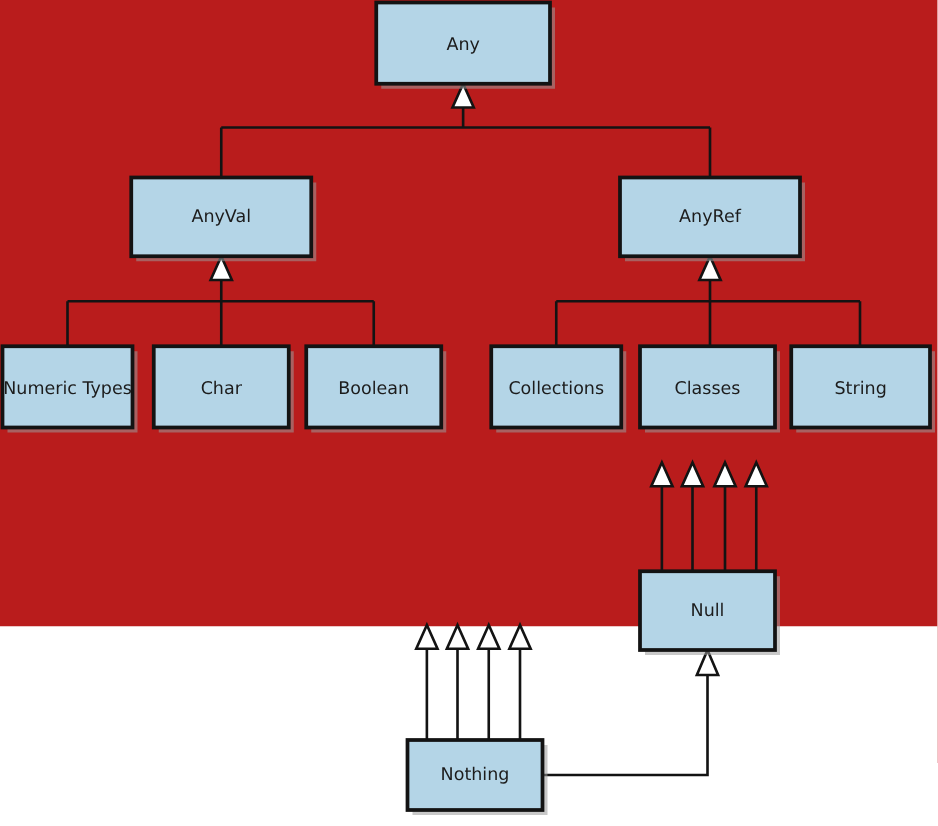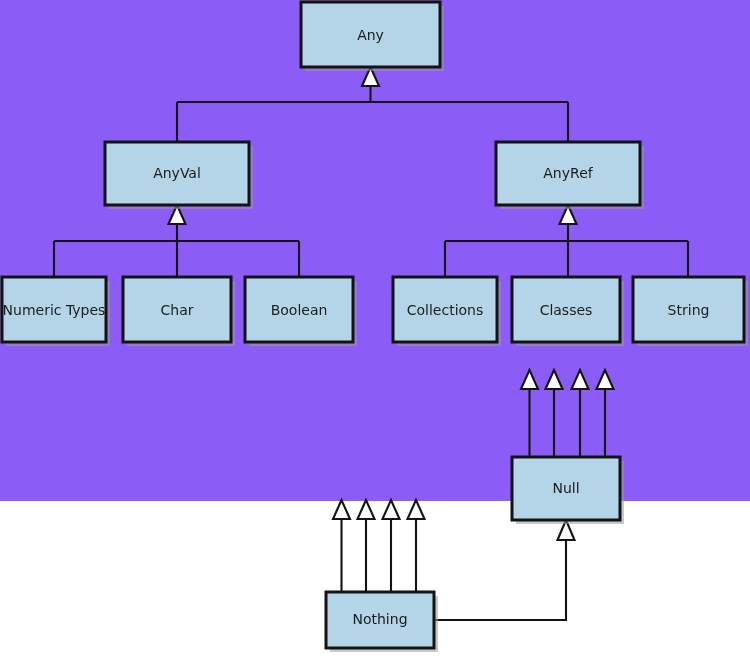--- a/index.html
+++ b/index.html
@@ -10,21 +10,21 @@
   body {
     width: 750px;
     height: 661px;
     overflow: hidden;
     font-family: "DejaVu Sans", sans-serif;
   }
   #diagram-root {
     position: relative;
     width: 750px;
     height: 501px;
-    background: #8b5cf6;
+    background: #b91c1c;
   }
   svg.diagram-canvas {
     display: block;
     width: 750px;
     height: 661px;
   }
   .node-box {
     fill: #b4d5e7;
     stroke: #131313;
     stroke-width: 3;

